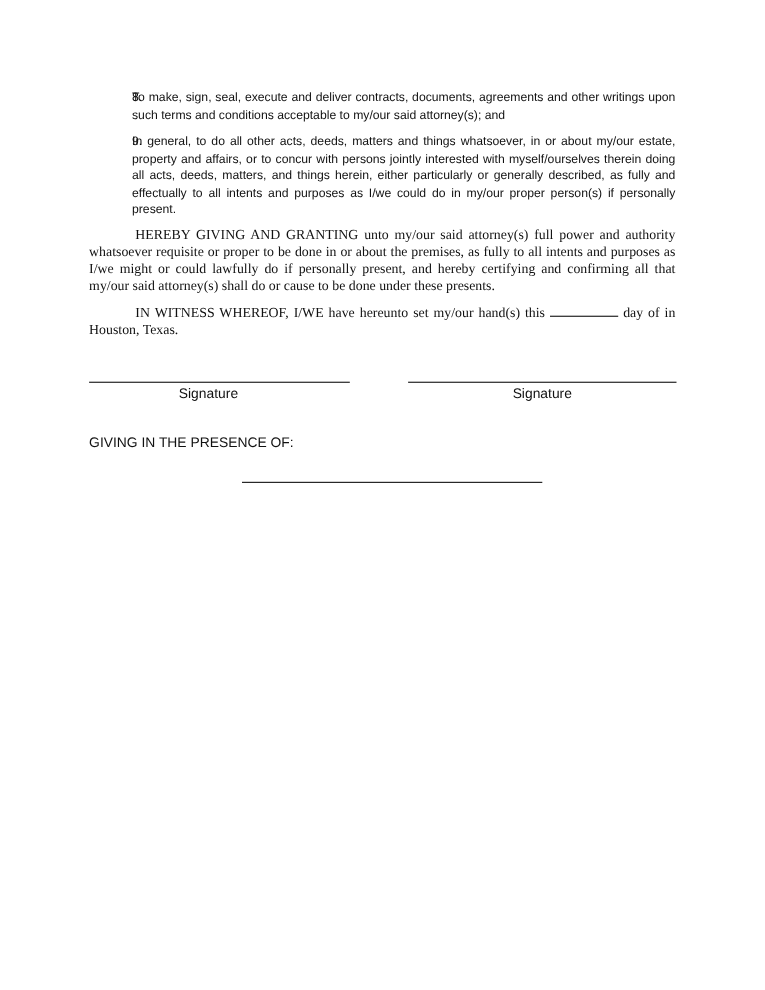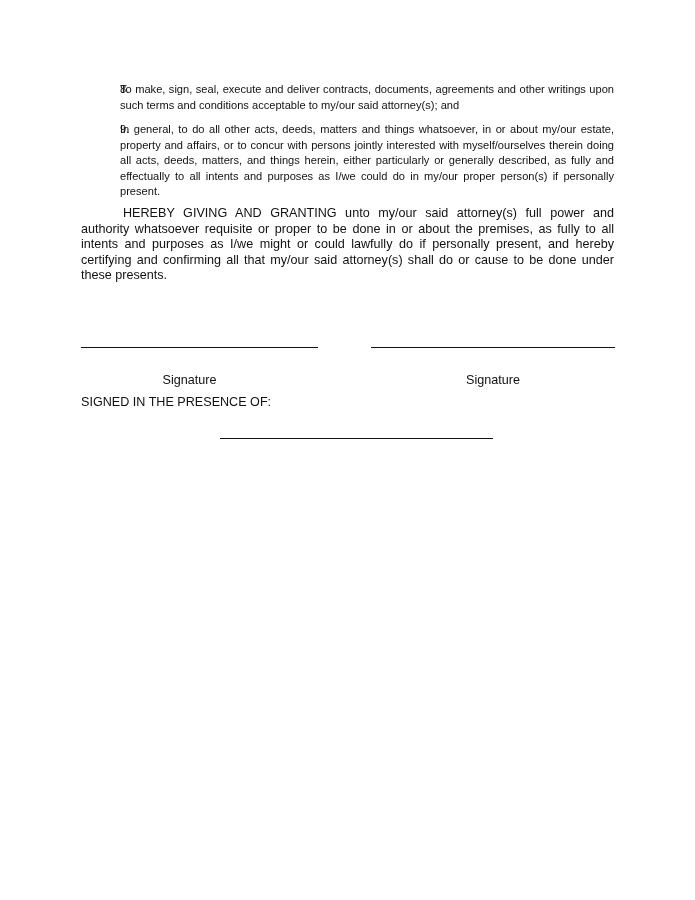--- a/index.html
+++ b/index.html
@@ -2,25 +2,25 @@
 <html><head>
   <meta charset="utf-8">
   <style>
     html, body { margin: 0; padding: 0; background: #ffffff; }
     body { width: 695px; height: 900px; position: relative; overflow: hidden;
            font-family: "Liberation Sans", sans-serif; color: #111; }
     .page { position: absolute; left: 0; top: 0; width: 695px; height: 900px; background: #fff; }
     .list-item { position: absolute; left: 120px; width: 494px; font-size: 11.1px; line-height: 15.6px; }
     .list-item .num { position: absolute; left: 0; top: 0; }
     .list-item .text { text-align: justify; }
-    .para { position: absolute; left: 81px; width: 533px; font-size: 12.6px; line-height: 15.6px; text-align: justify; }
+    .para { position: absolute; left: 81px; width: 533px; font-size: 12.6px; line-height: 15.6px; text-align: justify; font-family: Liberation Serif, serif; }
     .para .indent { display: inline-block; width: 42px; }
     .blank { display: inline-block; width: 62px; border-bottom: 1px solid #111; height: 10px; vertical-align: baseline; }
     .sigline { position: absolute; height: 0; border-top: 1.5px solid #111; }
-    .siglabel { position: absolute; font-size: 12.6px; text-align: center; margin-top: 22px; }
+    .siglabel { position: absolute; font-size: 12.6px; text-align: center; }
     .heading { position: absolute; left: 81px; top: 395px; font-size: 12.6px; }
   </style>
 </head>
 <body>
 
 <div class="page">
 
   <div class="list-item" style="top:82px;">
     <span class="num">8.</span>
     <div class="text">To make, sign, seal, execute and deliver contracts, documents, agreements and other writings upon such terms and conditions acceptable to my/our said attorney(s); and</div>
@@ -28,24 +28,29 @@
 
   <div class="list-item" style="top:122px;">
     <span class="num">9.</span>
     <div class="text">In general, to do all other acts, deeds, matters and things whatsoever, in or about my/our estate, property and affairs, or to concur with persons jointly interested with myself/ourselves therein doing all acts, deeds, matters, and things herein, either particularly or generally described, as fully and effectually to all intents and purposes as I/we could do in my/our proper person(s) if personally present.</div>
   </div>
 
   <div class="para" style="top:206px;">
     <span class="indent"></span><span>HEREBY GIVING AND GRANTING unto my/our said attorney(s) full power and authority whatsoever requisite or proper to be done in or about the premises, as fully to all intents and purposes as I/we might or could lawfully do if personally present, and hereby certifying and confirming all that my/our said attorney(s) shall do or cause to be done under these presents.</span>
   </div>
 
+  <div class="para" style="top:277px;">
+    <span class="indent"></span><span>IN WITNESS WHEREOF, I/WE have hereunto set my/our hand(s) this</span>
+    <span class="blank"></span>
+    <span>day of in Houston, Texas.</span>
+  </div>
 
   <div class="sigline" style="left:81px; top:347px; width:237px;"></div>
   <div class="siglabel" style="left:81px; top:351px; width:217px;">Signature</div>
 
   <div class="sigline" style="left:371px; top:347px; width:244px;"></div>
   <div class="siglabel" style="left:371px; top:351px; width:244px;">Signature</div>
 
-  <div class="heading">SIGNED IN THE PRESENCE OF:</div>
+  <div class="heading">GIVING IN THE PRESENCE OF:</div>
 
   <div class="sigline" style="left:220px; top:438px; width:273px;"></div>
 
 </div>
 
 </body></html>

